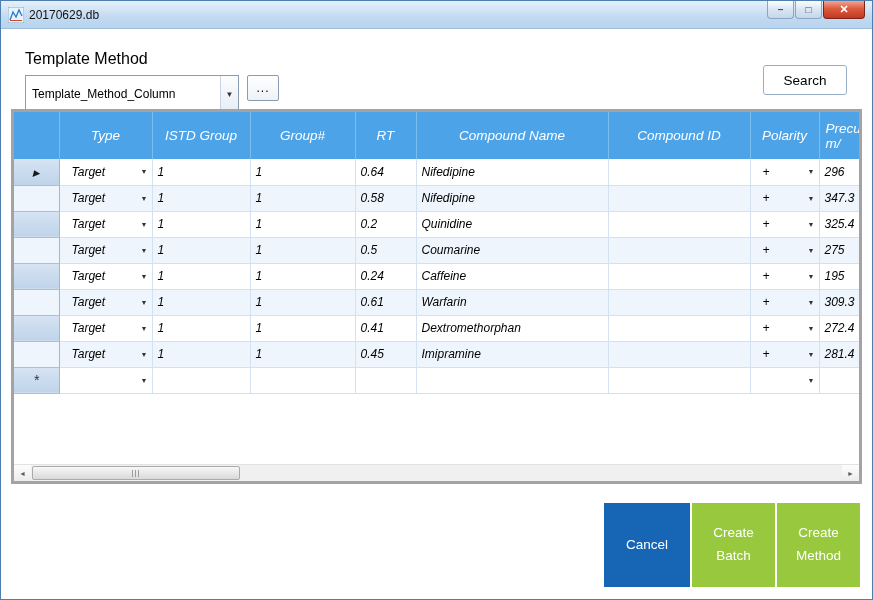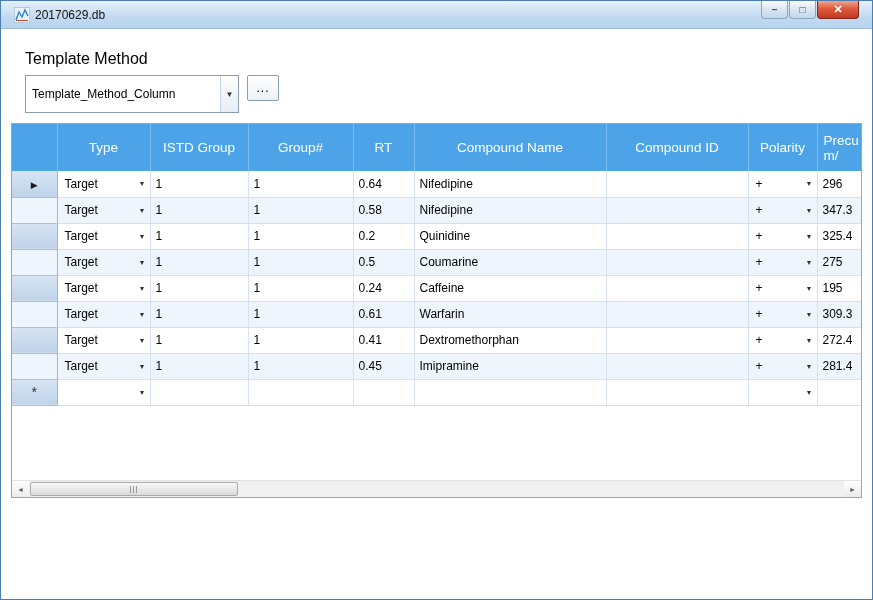--- a/index.html
+++ b/index.html
@@ -2,21 +2,21 @@
 <html style="--header-blue: #4da3e8; --cancel-blue: #1766b5; --create-green: #97c83e;"><head>
 <meta charset="utf-8">
 <style>
   * { margin:0; padding:0; box-sizing:border-box; }
   html,body { width:873px; height:600px; font-family:"Liberation Sans", sans-serif; background:#fff; }
 
   .window { position:absolute; inset:0; border:1px solid #4d7eae; background:#fff; overflow:hidden; }
 
   
   .titlebar { height:28px; background:linear-gradient(#e6f0fb, #c2daf1 60%, #b7d3ee);
-              border-bottom:1px solid #9fbcd8; display:flex; align-items:center; padding:0 13px; }
+              border-bottom:1px solid #9fbcd8; display:flex; align-items:center; padding:0 7px; }
   .app-icon { width:16px; height:16px; margin-right:5px; flex:0 0 auto; }
   .title-text { font-size:12px; color:#111; }
   .win-buttons { margin-left:auto; display:flex; gap:1px; align-self:flex-start; }
   .win-btn { height:18px; border:1px solid #8ba6c1; border-top:none; border-radius:0 0 4px 4px;
              display:flex; align-items:center; justify-content:center; font-size:10px; color:#35506b;
              background:linear-gradient(#fbfdfe,#d9e6f2 50%,#c4d7ea); cursor:default; }
   .win-btn.min, .win-btn.max { width:27px; }
   .win-btn.close { width:42px; background:linear-gradient(#f0a491,#dd5a40 45%,#c03a22);
                    border-color:#7c2417; color:#fff; font-weight:bold; font-size:11px; }
   .win-btn.min span { line-height:4px; font-weight:bold; }
@@ -34,38 +34,38 @@
                         border-left:1px solid #c8d4e2; }
 
   .browse-btn { position:absolute; left:246px; top:46px; width:32px; height:26px;
                 border:1px solid #8a9cb2; border-radius:2px; background:linear-gradient(#ffffff,#eef2f7);
                 font-size:12px; letter-spacing:1px; color:#000; }
 
   .search-btn { position:absolute; right:25px; top:36px; width:84px; height:30px;
                 border:1px solid #98aec6; border-radius:3px; background:#fff; font-size:13.5px; color:#000; }
 
   
-  .grid { position:absolute; left:10px; top:94px; width:851px; height:375px;
-          border:1px solid #a3a3a3; background:#fff; overflow:hidden; }
+  .grid { position:absolute; left:10px; top:80px; width:851px; height:375px;
+          border:3px solid #a3a3a3; background:#fff; overflow:hidden;font-style:italic; }
   table.grid-table { border-collapse:collapse; table-layout:fixed; width:849px; }
   th { height:47px; background:var(--header-blue,#4da3e8); color:#fff; font-size:13.5px; font-weight:normal;
        text-align:center; vertical-align:middle; border-right:1px solid #7bbcef; padding:0 3px; }
   th:last-child { border-right:none; }
   th.precursor { text-align:left; padding-left:6px; }
   td { height:26px; font-size:12px; color:#000; background:#fff; padding:0 0 0 5px;
        border-right:1px solid #d4e1f0; border-bottom:1px solid #d4e1f0;
        white-space:nowrap; overflow:hidden; vertical-align:middle; }
   tr.alt td { background:#eef5fc; }
   td.rowhdr { width:45px; background:linear-gradient(#d6e4f3,#bfd3e9); padding:0; text-align:center;
               border-right:1px solid #9db7d4; border-bottom:1px solid #aac0da; }
   .marker { font-size:9px; color:#1a1a1a; }
   .marker.new { font-size:14px; color:#333; }
   td.cc { padding:0; }
   .cellwrap { display:flex; align-items:center; height:100%; }
-  .cellwrap .val { flex:1; padding-left:7px; white-space:nowrap; overflow:hidden; }
+  .cellwrap .val { flex:1; padding-left:12px; white-space:nowrap; overflow:hidden; }
   .cellwrap .dd { width:15px; align-self:stretch; display:flex; align-items:center; justify-content:center;
                   font-size:7px; color:#333; }
 
   
   .hscroll { position:absolute; left:0; right:0; bottom:0; height:17px; background:#f0f0f0;
              border-top:1px solid #e2e2e2; display:flex; }
   .sbtn { width:17px; height:16px; display:flex; align-items:center; justify-content:center;
           font-size:7px; color:#5a5a5a; background:linear-gradient(#fdfdfd,#ececec); }
   .strack { position:relative; flex:1; }
   .sthumb { position:absolute; left:1px; top:1px; width:208px; height:14px;
@@ -110,20 +110,21 @@
 
   <div class="content">
 
     <div class="tm-label">Template Method</div>
 
     <div class="combo">
       <span class="combo-value">Template_Method_Column</span>
       <span class="combo-arrow">▼</span>
     </div>
     <button class="browse-btn">...</button>
+    <button class="search-btn">Search</button>
 
     <div class="grid">
       <table class="grid-table">
         <colgroup>
           <col style="width:45px">
             <col style="width:93px">
             <col style="width:98px">
             <col style="width:105px">
           <col style="width:61px">
             <col style="width:192px">
@@ -341,15 +342,20 @@
         <div class="sbtn">◄</div>
         <div class="strack">
           <div class="sthumb">
               <span class="grip"></span>
             </div>
         </div>
         <div class="sbtn">►</div>
       </div>
     </div>
 
+    <div class="footer-buttons">
+      <div class="btn btn-cancel">Cancel</div>
+      <div class="btn btn-green">Create Batch</div>
+      <div class="btn btn-green">Create Method</div>
+    </div>
 
   </div>
 </div>
 
 </body></html>

